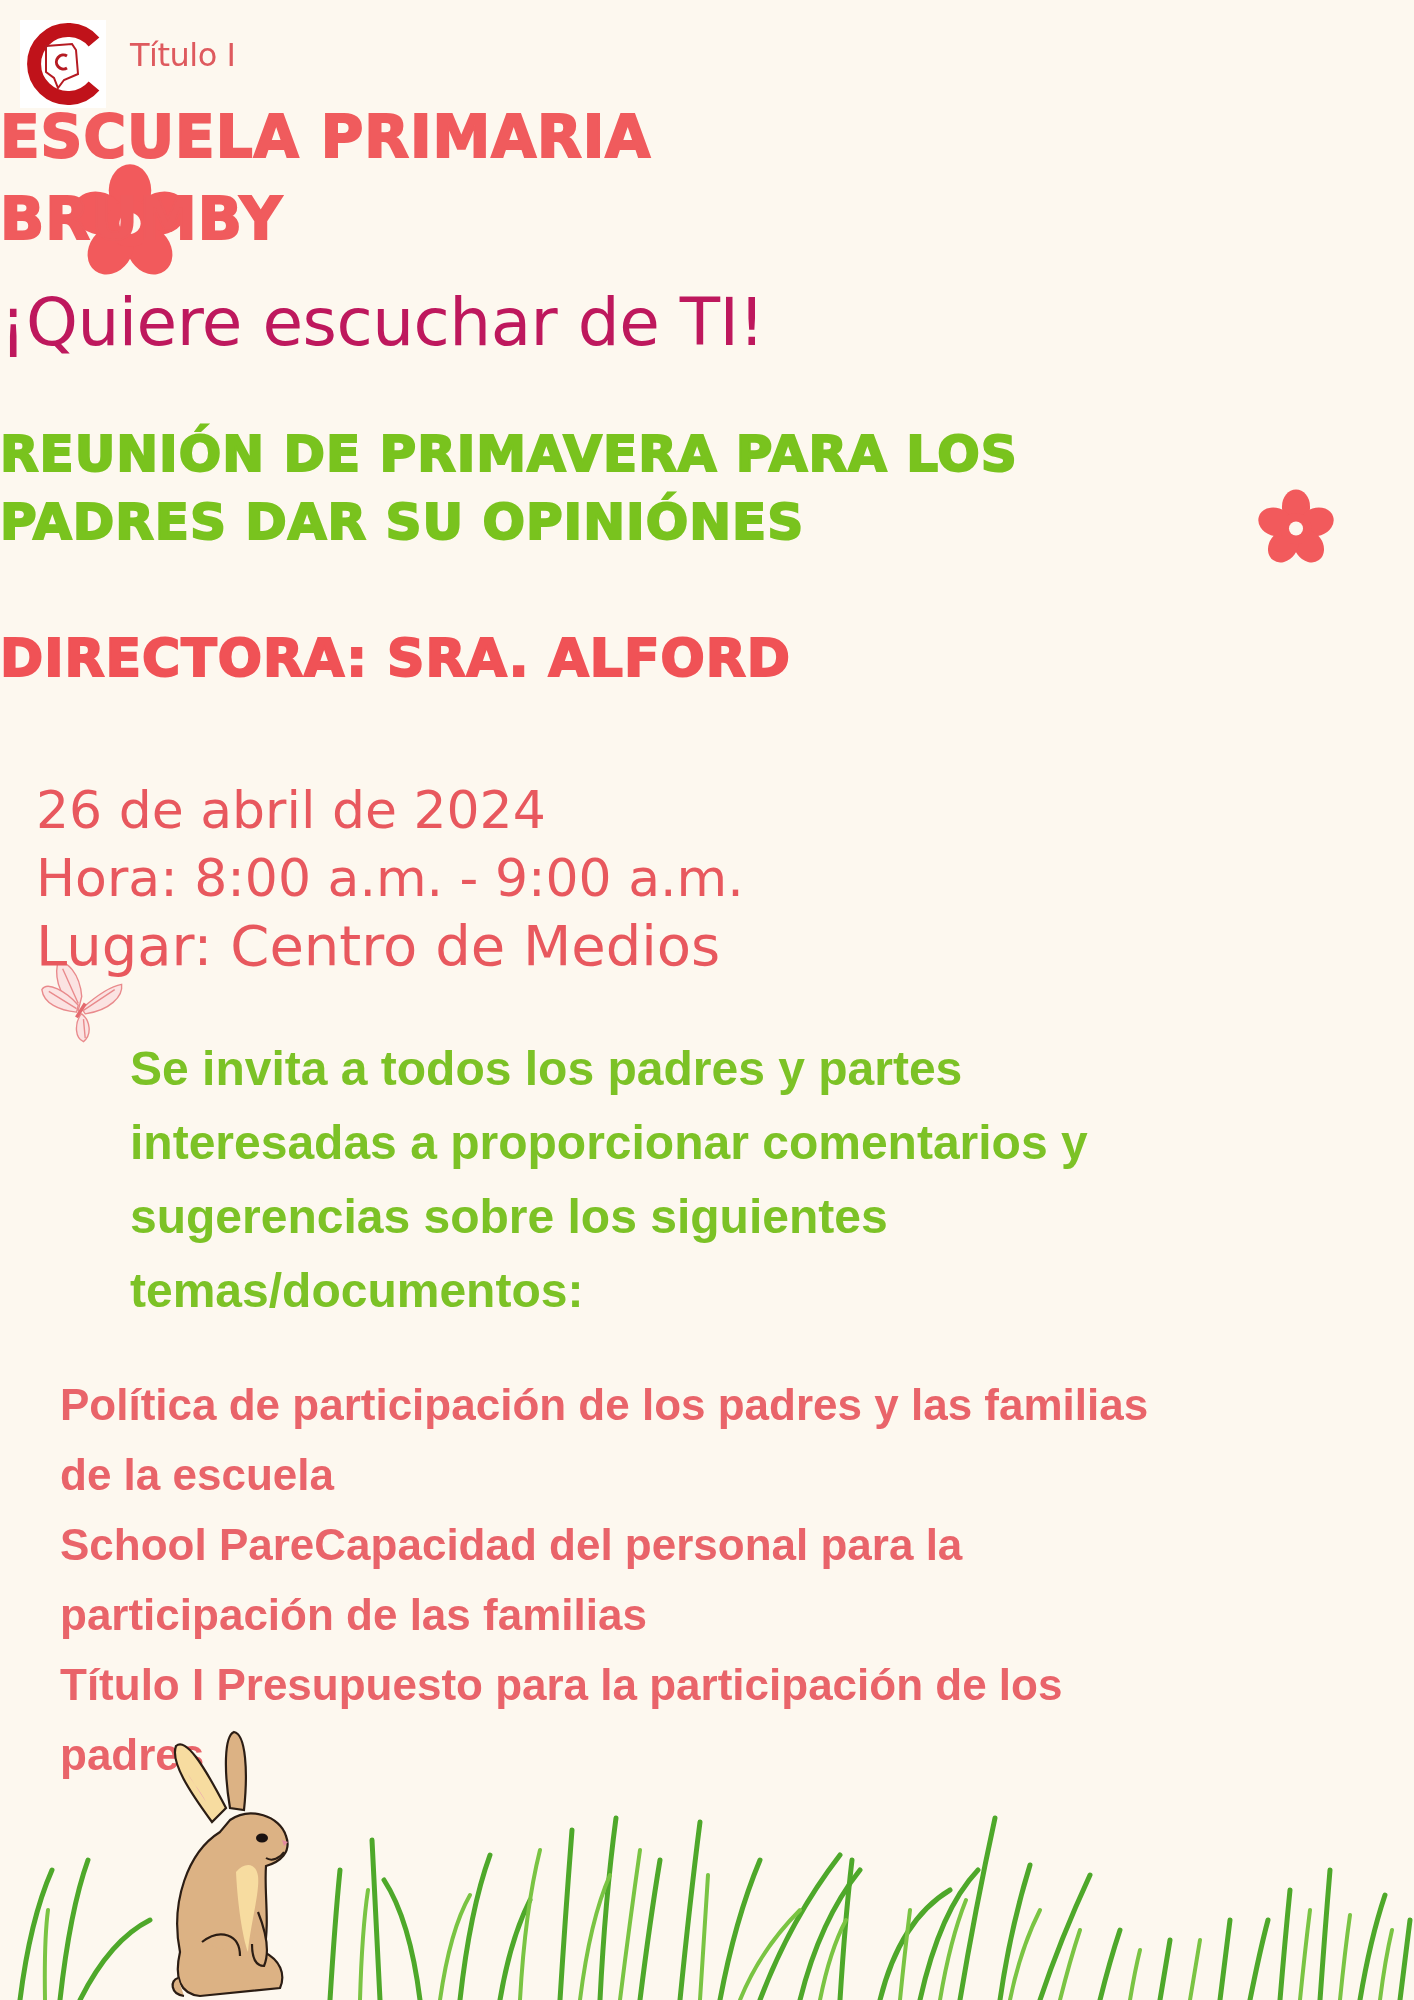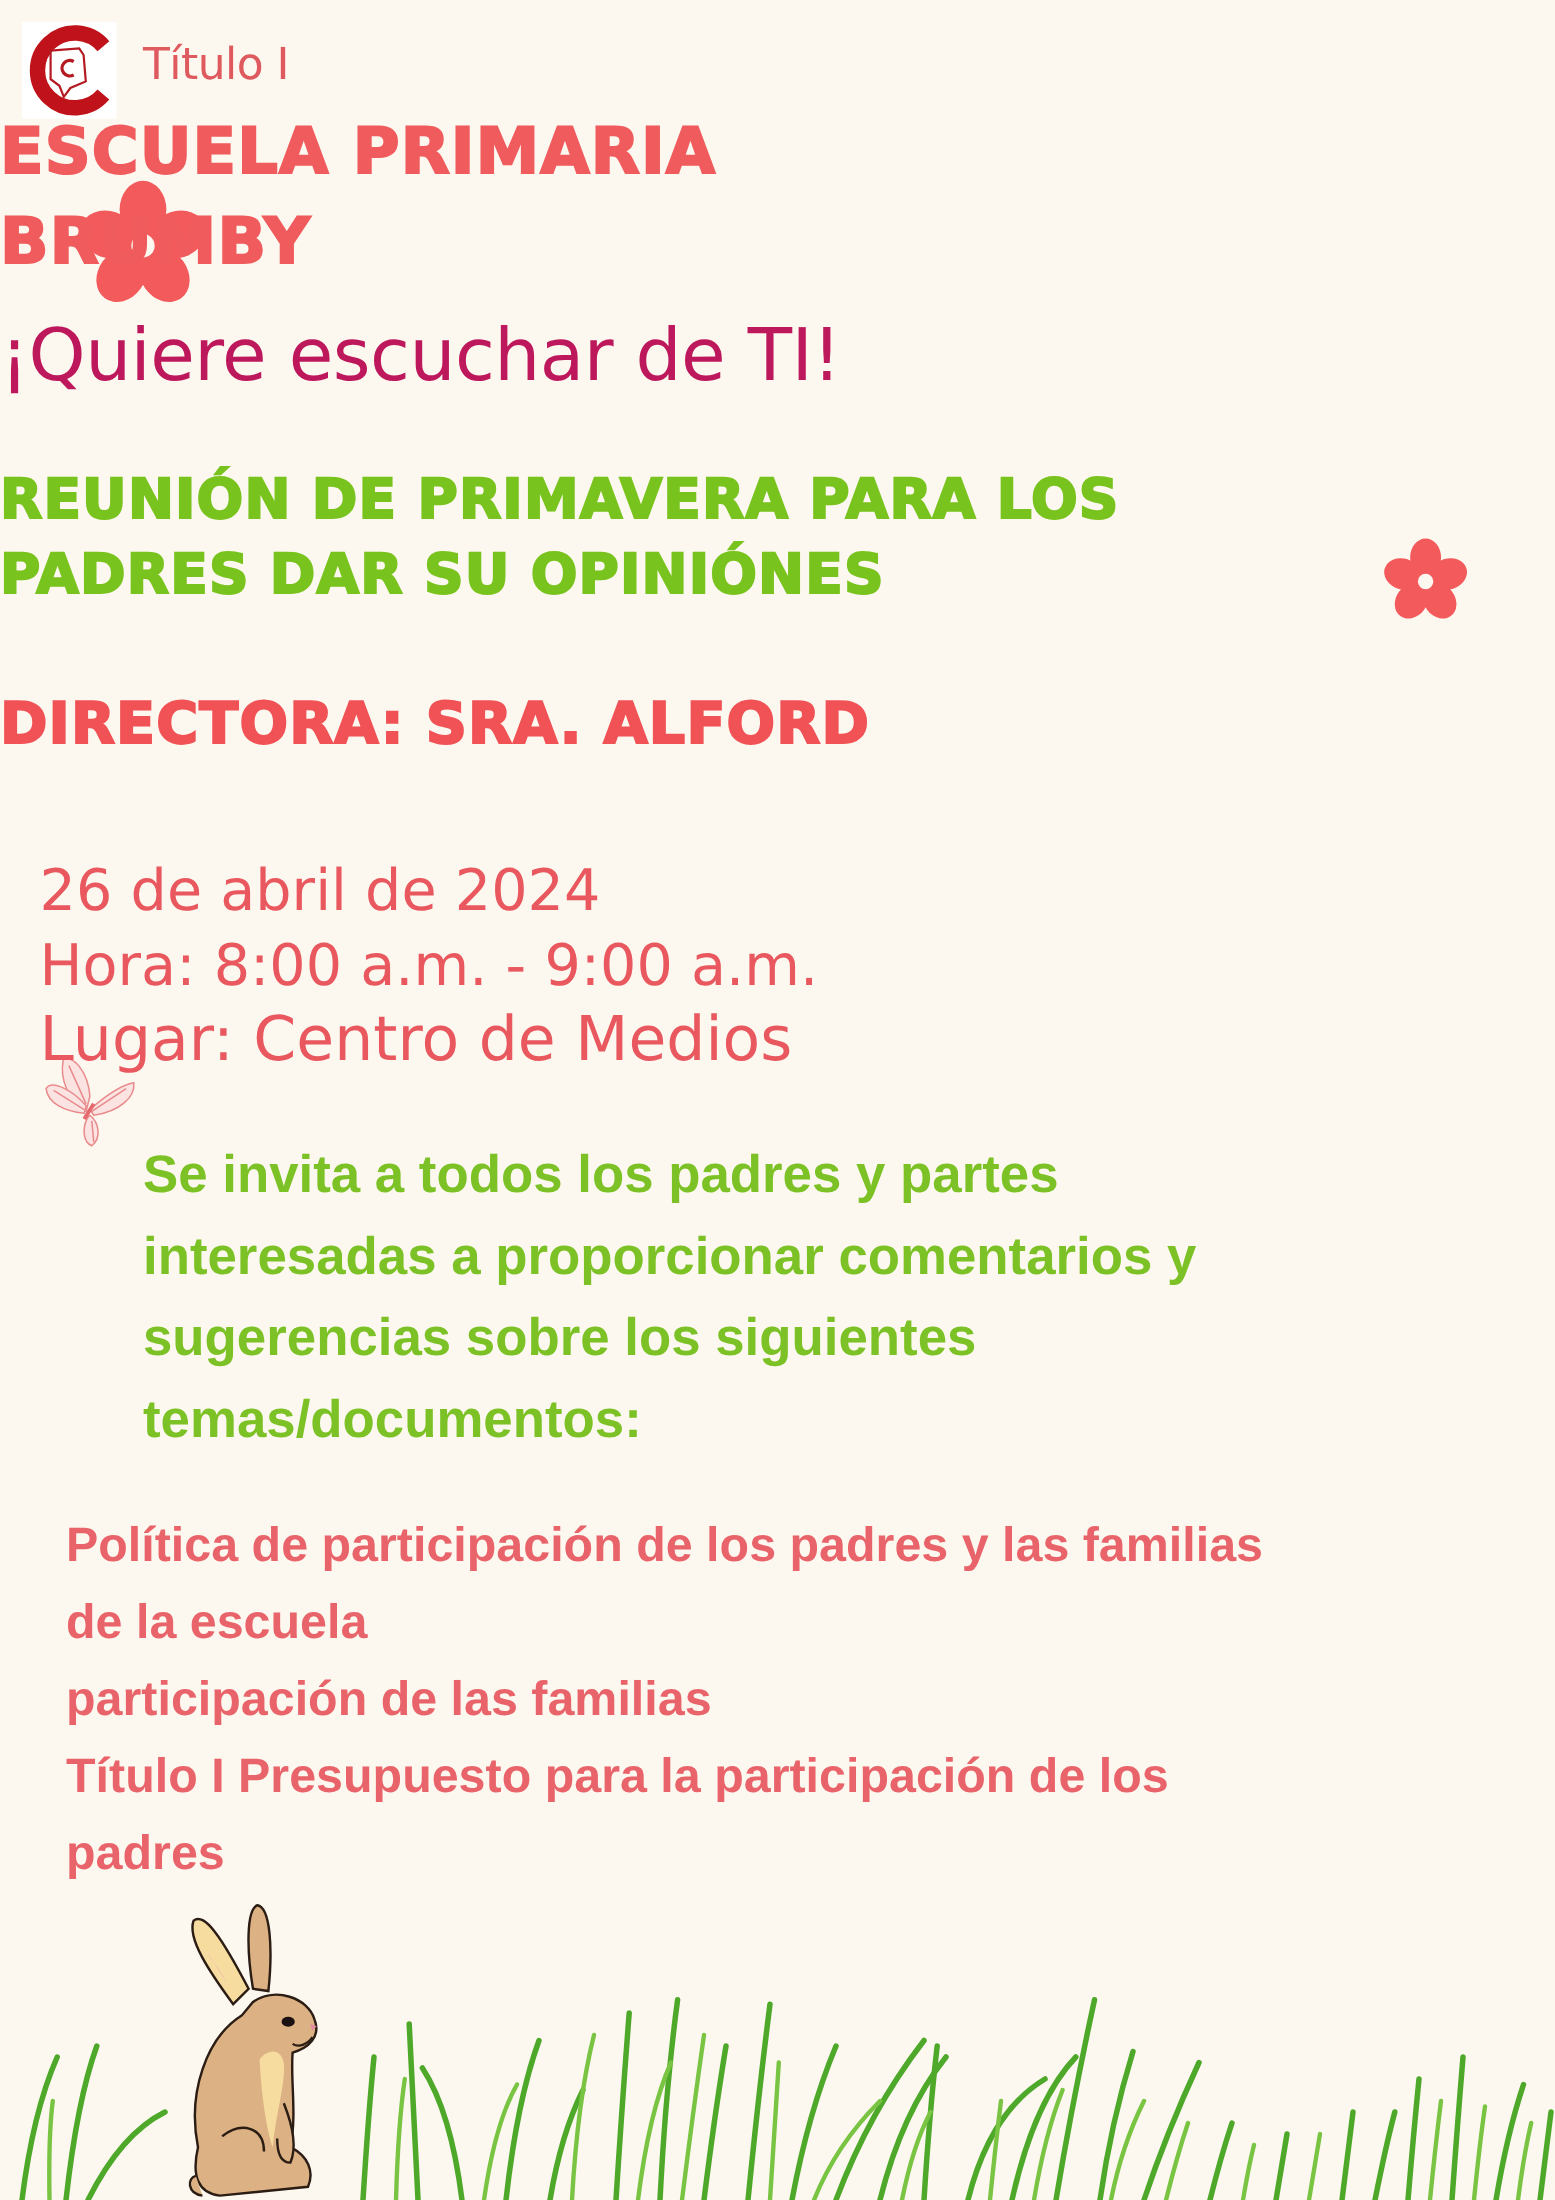--- a/index.html
+++ b/index.html
@@ -8,21 +8,21 @@
       background: #fdf8ef;
       position: relative; overflow: hidden;
       font-family: "Liberation Sans", sans-serif;
     }
     .abs { position: absolute; }
     .center { left: 0; width: 1314px; }
 
     
     .logo { left: 20px; top: 20px; width: 86px; height: 88px; }
     .logo-text {
-      left: 130px; top: 36px; font-size: 40px; color: #de5a5e;
+      left: 130px; top: 36px; font-size: 32px; color: #de5a5e;
       font-family: "DejaVu Sans", sans-serif; font-weight: normal; letter-spacing: -0.5px;
     }
 
     .school {
       top: 96px; font-size: 58px; line-height: 82px; font-weight: 900;
       color: #f05b5d; font-family: "DejaVu Sans", sans-serif; letter-spacing: 1px;
       -webkit-text-stroke: 2px #f05b5d;
     }
     .tagline {
       top: 284px; font-size: 66px; color: #be185d;
@@ -141,20 +141,21 @@
   <div>sugerencias sobre los siguientes</div>
   <div>temas/documentos:</div>
 </div>
 
 <div class="abs center topics">
   <div class="topic">
     <div>Política de participación de los padres y las familias</div>
     <div>de la escuela</div>
   </div>
   <div class="topic">
+    <div>School PareCapacidad del personal para la</div>
     <div>participación de las familias</div>
   </div>
   <div class="topic">
     <div>Título I Presupuesto para la participación de los</div>
     <div>padres</div>
   </div>
 </div>
 
 <div class="abs grass">
   <svg viewBox="0 0 1414 200" width="1414" height="200" preserveAspectRatio="none">

